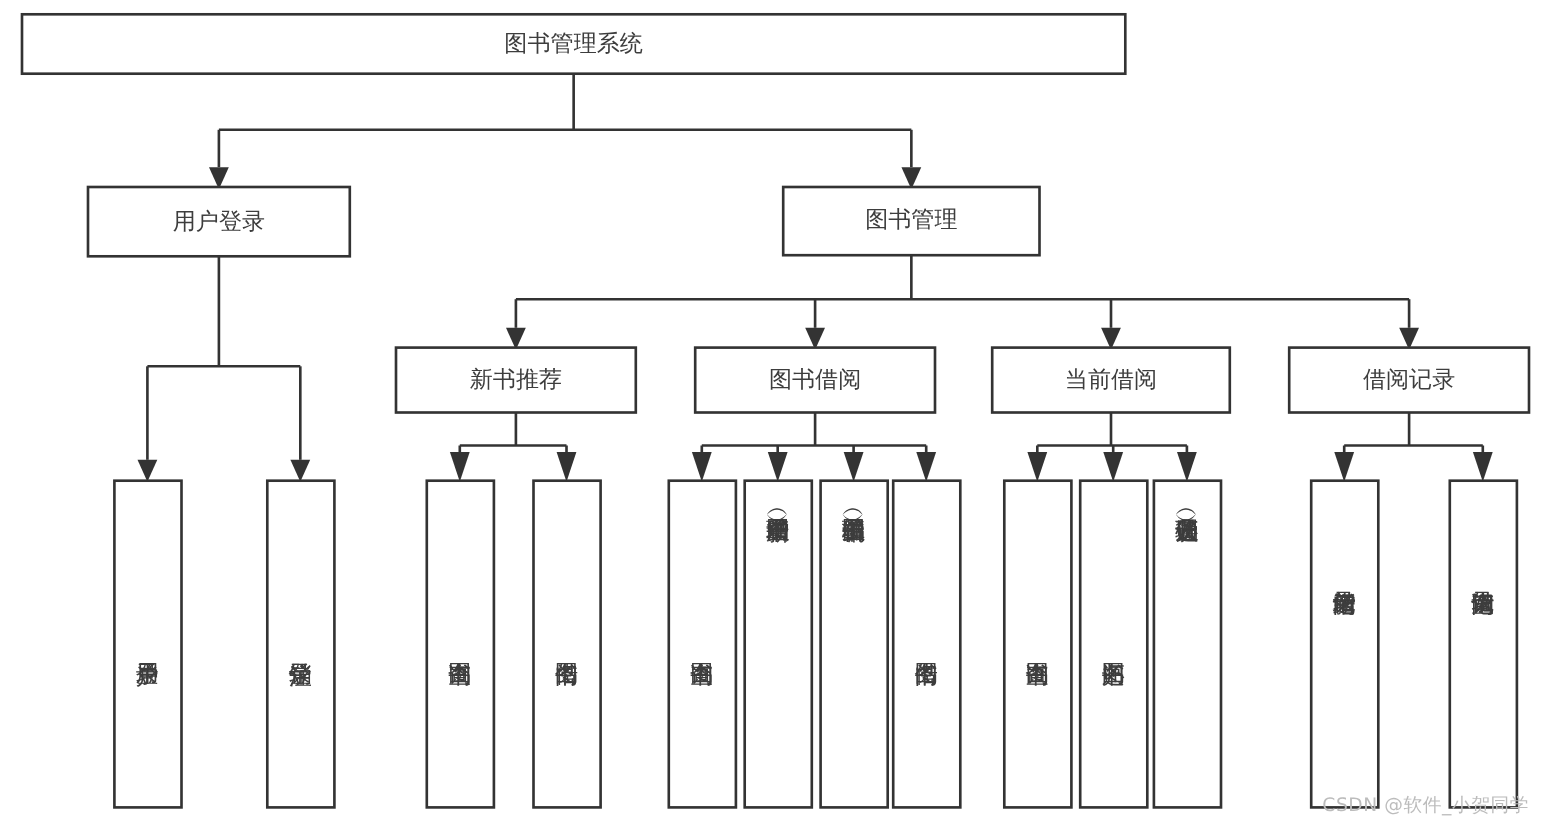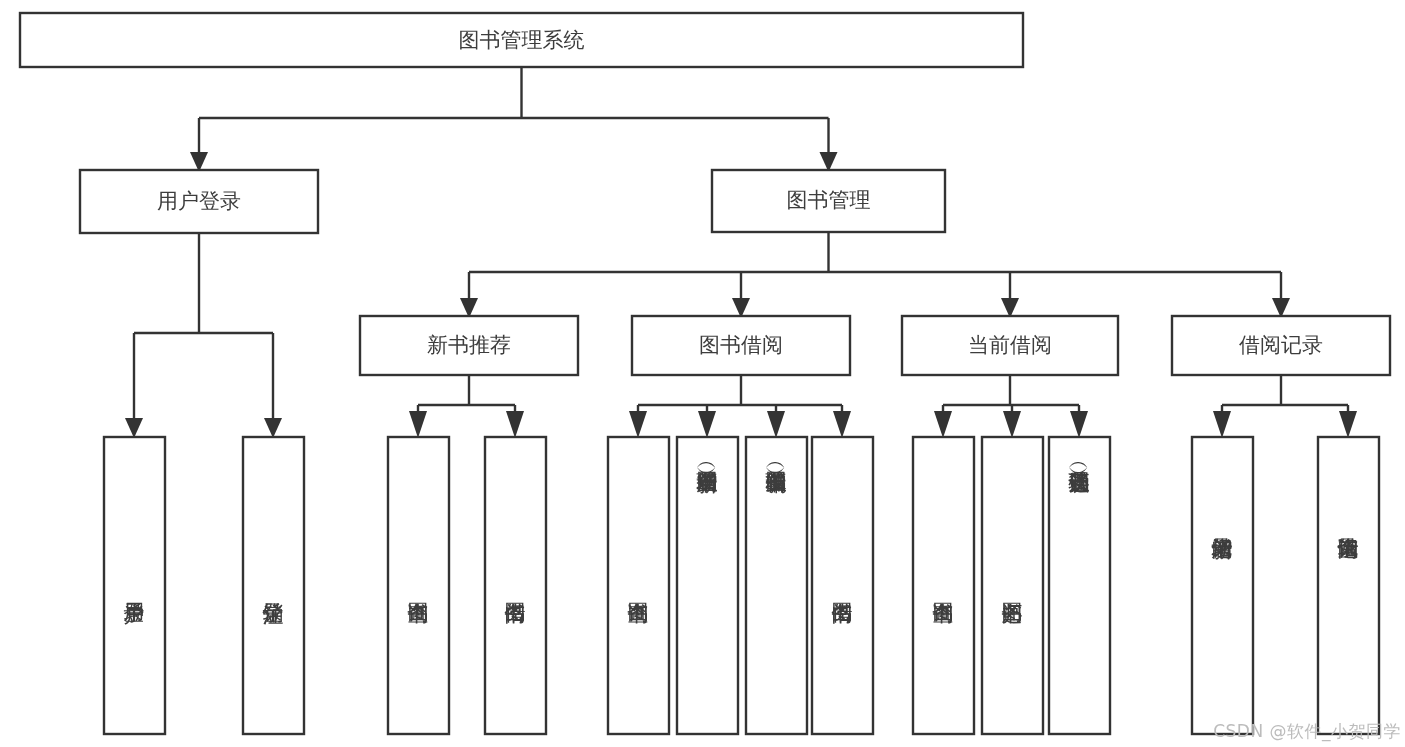--- a/index.html
+++ b/index.html
@@ -51,21 +51,21 @@
     stroke-width: 2.4;
     fill: none;
     stroke-linecap: butt;
   }
   .arrow-head {
     fill: #333333;
     stroke: none;
   }
   .watermark-text {
     position: absolute;
-    right: 4px;
+    right: 15px;
     bottom: 4px;
     font-family: "DejaVu Sans", "Liberation Sans", sans-serif;
     font-size: 17px;
     color: #bcbcbc;
     letter-spacing: 0.5px;
     user-select: none;
     pointer-events: none;
     white-space: nowrap;
   }
 </style>

